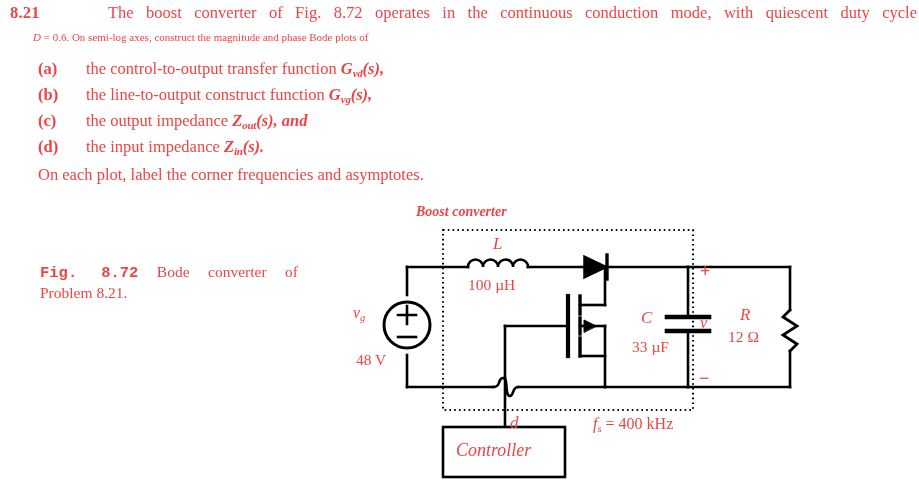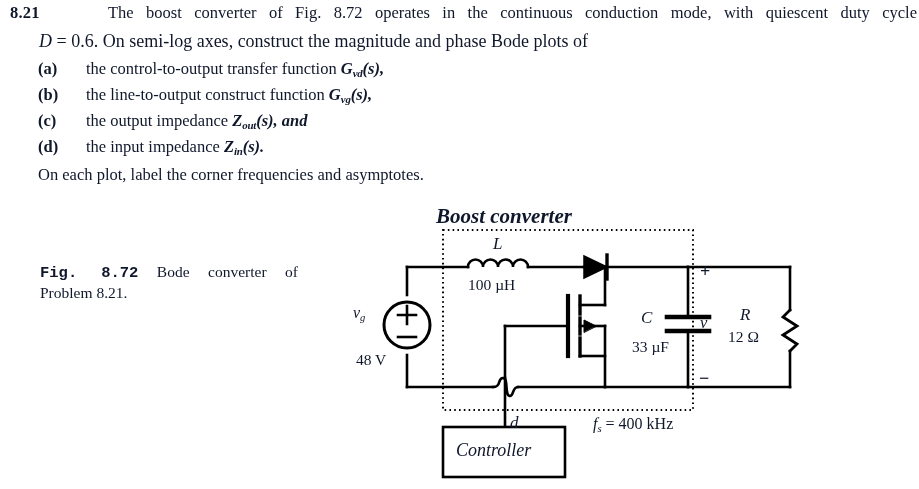--- a/index.html
+++ b/index.html
@@ -6,21 +6,21 @@
     margin: 0;
     padding: 0;
     background: #ffffff;
   }
   #page {
     position: relative;
     width: 919px;
     height: 489px;
     background: #ffffff;
     font-family: "Liberation Serif", "DejaVu Serif", serif;
-    color: #0f172a;
+    color: #ef4444;
     overflow: hidden;
   }
 
   
   .prob-num {
     position: absolute;
     left: 10px;
     top: 3px;
     font-weight: bold;
     font-size: 16.5px;
@@ -32,23 +32,23 @@
     top: 3px;
     right: 2px;
     font-size: 16.5px;
     text-align: justify;
     text-align-last: justify;
     white-space: normal;
     line-height: 1.18;
   }
   .line-d {
     position: absolute;
-    left: 39px;
+    left: 33px;
     top: 31px;
-    font-size: 18px;
+    font-size: 11px;
   }
 
   .item {
     position: absolute;
     font-size: 16.5px;
     height: 22px;
   }
   .item .lbl {
     position: absolute;
     left: 0;
@@ -232,21 +232,21 @@
         <path d="M450,67 L450,110"></path>
         <path d="M450,110 L443,117 L457,126 L443,135 L457,144 L450,151" stroke-width="2.8"></path>
         <path d="M450,151 L450,187"></path>
 
         <path d="M165,178 L165,227"></path>
 
         <rect x="103" y="227" width="122" height="50" fill="#ffffff" stroke="#000000" stroke-width="2.6"></rect>
       </g>
     </svg>
 
-    <div class="c-label c-bolditalic" style="left:96px; top:4px; font-size:21px;">Boost converter</div>
+    <div class="c-label c-bolditalic" style="left:76px; top:4px; font-size:14px;">Boost converter</div>
 
     <div class="c-label c-ital" style="left:153px; top:34px; font-size:17px;">L</div>
     <div class="c-label" style="left:128px; top:76px; font-size:15.5px;">100 µH</div>
 
     <div class="c-label c-ital" style="left:301px; top:108px; font-size:17px;">C</div>
     <div class="c-label" style="left:292px; top:138px; font-size:15.5px;">33 µF</div>
 
     <div class="c-label c-ital" style="left:400px; top:105px; font-size:17px;">R</div>
     <div class="c-label" style="left:388px; top:128px; font-size:15.5px;">12 Ω</div>
 

